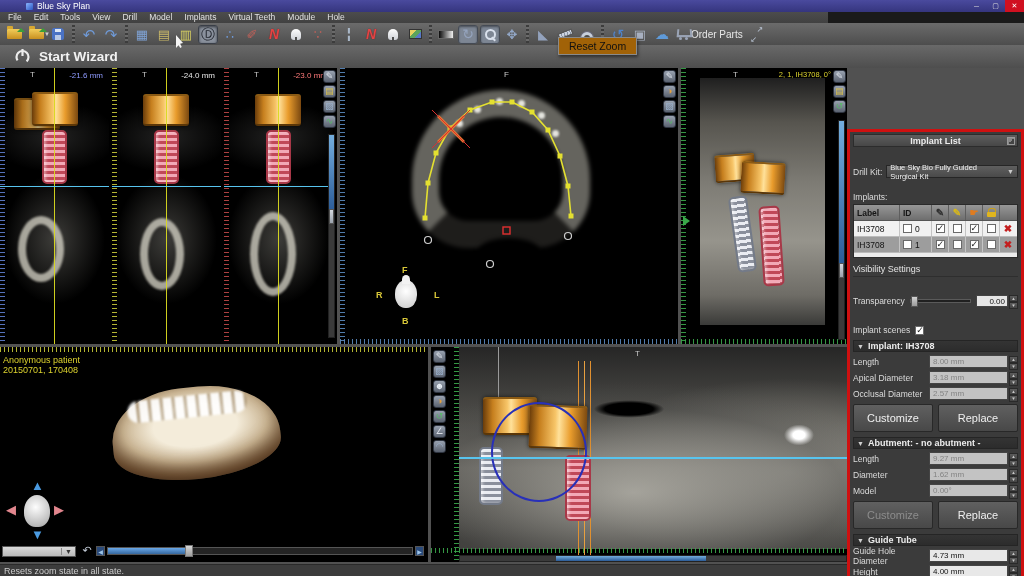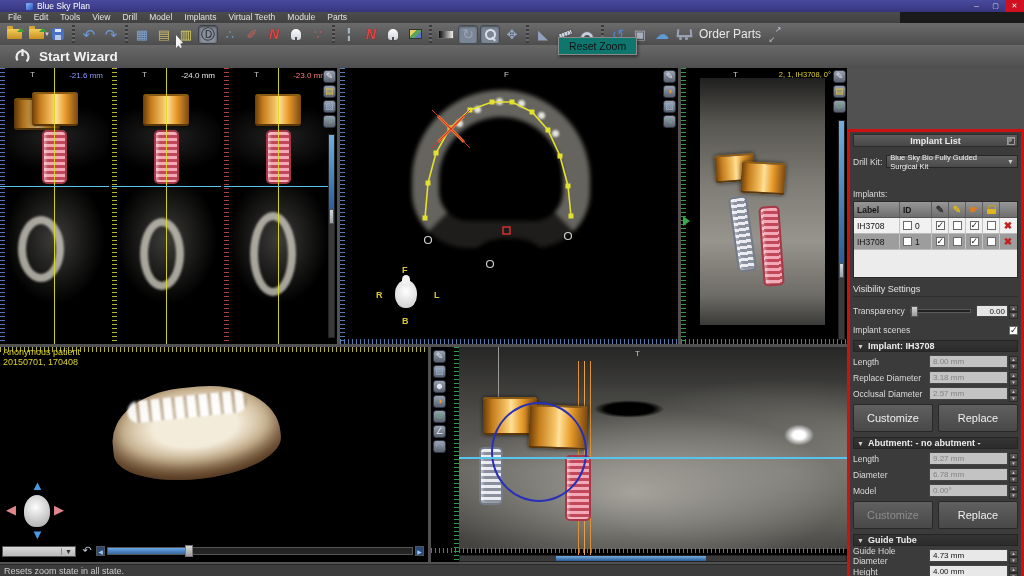--- a/index.html
+++ b/index.html
@@ -10,36 +10,36 @@
   
   #titlebar { position:absolute; left:0; top:0; width:1024px; height:12px;
     background:linear-gradient(180deg,#4a4a9e,#35357e); color:#fff; font-size:8.5px;
     display:flex; align-items:center; }
   #title-app-icon { width:7px; height:7px; margin:0 4px 0 26px; background:linear-gradient(135deg,#8ab6ff,#2a55c0); border-radius:1px; }
   #win-controls { margin-left:auto; display:flex; height:12px; }
   .win-btn { width:19px; height:12px; display:flex; align-items:center; justify-content:center;
     color:#ddd; font-size:7px; }
   .win-btn.close { background:#d01020; color:#fff; }
 
-  #menubar { position:absolute; left:0; top:12px; width:900px; height:11px;
+  #menubar { position:absolute; left:0; top:12px; width:828px; height:11px;
     background:linear-gradient(180deg,#4c4c4c,#414141); display:flex; align-items:center; padding-left:2px; }
   .menu-item { color:#e2e2e2; font-size:8.5px; padding:0 6px; line-height:11px; }
 
   #toolbar { position:absolute; left:0; top:23px; width:1024px; height:22px;
     background:linear-gradient(180deg,#6b6b6b,#4d4d4d); display:flex; align-items:center; padding-left:3px; }
   .tb-btn { width:20px; height:19px; margin:0 1px; display:flex; align-items:center; justify-content:center;
     border-radius:3px; position:relative; }
   .tb-btn.pressed { background:#8a919d; box-shadow:inset 0 1px 3px rgba(0,0,0,.6); border:1px solid #3a3f48; }
   .tb-btn.active  { background:#7d8694; box-shadow:inset 0 1px 2px rgba(0,0,0,.4); border:1px solid #454b55; }
   .tb-sep { width:3px; height:18px; margin:0 3px;
     background:repeating-linear-gradient(180deg,#3c3c3c 0 2px,#6a6a6a 2px 4px); }
   .tb-glyph { font-size:13px; line-height:1; }
   .tb-dd { position:absolute; right:-4px; top:6px; font-size:6px; color:#cfcfcf; }
   #order-parts-btn { display:flex; align-items:center; margin:0 3px; }
-  #order-parts-label { color:#e8e8e8; font-size:12px; margin-left:8px; }
+  #order-parts-label { color:#e8e8e8; font-size:10px; margin-left:0; }
 
   
   .ic-nerve { font-weight:bold; font-style:italic; color:#e04545; font-size:14px; text-shadow:0 0 1px #701010; }
   .ic-folder { width:15px; height:10px; background:linear-gradient(180deg,#f2cd5a,#c89020); border-radius:1px; position:relative; }
   .ic-folder::before { content:""; position:absolute; left:0; top:-3px; width:6px; height:3px; background:#d8a830; border-radius:1px 1px 0 0; }
   .ic-folder::after { content:""; position:absolute; right:-3px; top:-5px; border:4px solid transparent; border-bottom-color:#3a9e3a; }
   .ic-save { width:12px; height:12px; background:#4a72c4; border-radius:2px 4px 2px 2px; position:relative; }
   .ic-save::before { content:""; position:absolute; left:3px; top:1px; width:6px; height:3px; background:#dce6f4; }
   .ic-save::after { content:""; position:absolute; left:3px; bottom:0; width:6px; height:5px; background:#b9c9e6; }
   .ic-tooth { width:10px; height:11px; background:linear-gradient(180deg,#fdfdfd,#cfd2d8); border-radius:5px 5px 3px 3px; position:relative; }
@@ -61,21 +61,21 @@
     background:#9aa4b6; box-shadow:6px 0 0 #9aa4b6; }
   .ic-expand { width:13px; height:13px; position:relative; color:#b9c4d4; }
   .ic-expand::before { content:"↗"; position:absolute; top:-3px; right:0; font-size:8px; }
   .ic-expand::after { content:"↙"; position:absolute; bottom:-3px; left:0; font-size:8px; }
 
   #wizardbar { position:absolute; left:0; top:45px; width:1024px; height:23px;
     background:linear-gradient(180deg,#696969,#4e4e4e); display:flex; align-items:center; }
   #wizard-label { color:#f2f2f2; font-size:13.5px; margin-left:8px;font-weight:bold; }
   #power-icon { margin-left:14px; width:17px; height:17px; }
 
-  #tooltip { position:absolute; left:558px; top:37px; background:#0f766e; border:1px solid #8a8a8a;
+  #tooltip { position:absolute; left:558px; top:37px; background:#a16207; border:1px solid #8a8a8a;
     box-shadow:1px 2px 3px rgba(0,0,0,.5); color:#111; font-size:10.5px; padding:2px 10px; z-index:60;text-align:right; }
   #cursor-arrow { position:absolute; left:176px; top:35px; width:9px; height:13px; z-index:61;
     background:#f5f5f5; clip-path:polygon(0 0,0 100%,28% 78%,48% 100%,64% 93%,46% 68%,78% 62%);
     filter:drop-shadow(1px 1px 1px #000); }
 
   
   #main { position:absolute; left:0; top:68px; width:1024px; height:496px; background:#515151; }
   .viewport { position:absolute; background:#000; overflow:hidden; }
   #vp-slices { left:0; top:0; width:337px; height:276px; }
   #vp-axial  { left:340px; top:0; width:338px; height:276px; }
@@ -158,21 +158,21 @@
   .combo { background:linear-gradient(180deg,#d9d9d9,#b9b9b9); border:1px solid #555; display:flex; align-items:center; }
   .combo .dd { margin-left:auto; font-size:7px; color:#333; padding:0 3px; border-left:1px solid #888; }
 
   
   #implant-panel { position:absolute; left:847px; top:61px; width:177px; height:502px;
     border:3px solid #cf1010; background:#3b3b3b; padding:2px 3px; display:flex; flex-direction:column; z-index:30; }
   #panel-title { height:13px; background:linear-gradient(180deg,#5d5d5d,#474747); border:1px solid #2c2c2c;
     color:#ececec; font-size:9px; font-weight:bold; text-align:center; line-height:12px; position:relative; }
   #panel-pin { position:absolute; right:2px; top:2px; width:8px; height:8px; border:1px solid #999;
     background:linear-gradient(135deg,#888 50%,#444 50%); }
-  .prow { display:flex; align-items:center; margin-top:8px;justify-content:space-between; }
+  .prow { display:flex; align-items:center; margin-top:18px; }
   .plabel { color:#dcdcdc; font-size:8.5px; white-space:nowrap; }
   #drillkit-combo { flex:1; margin-left:4px; height:13px; background:linear-gradient(180deg,#5f5f5f,#4a4a4a);
     border:1px solid #262626; color:#f0f0f0; font-size:7.5px; display:flex; align-items:center; padding-left:3px; }
   #drillkit-combo .dd { margin-left:auto; color:#ccc; font-size:7px; padding:0 3px; }
 
   #implant-table { margin-top:2px; border:1px solid #2a2a2a; background:#ececec; height:104px; font-size:8.5px; }
   .it-head { display:flex; height:16px; background:linear-gradient(180deg,#979797,#6e6e6e); border-bottom:1px solid #555; }
   .it-hcell { display:flex; align-items:center; justify-content:center; color:#151515; font-weight:bold;
     border-right:1px solid #5e5e5e; height:100%; }
   .it-row { display:flex; height:16px; border-bottom:1px solid #bbb; background:#f1f1f1; }
@@ -239,21 +239,21 @@
 <div id="menubar">
     <div class="menu-item">File</div>
     <div class="menu-item">Edit</div>
     <div class="menu-item">Tools</div>
     <div class="menu-item">View</div>
     <div class="menu-item">Drill</div>
     <div class="menu-item">Model</div>
     <div class="menu-item">Implants</div>
     <div class="menu-item">Virtual Teeth</div>
     <div class="menu-item">Module</div>
-    <div class="menu-item">Parts</div>
+    <div class="menu-item">Hole</div>
   </div>
 
 <div id="toolbar">
 
 <div class="tb-btn">
       <span class="tb-glyph ic-folder"></span>
     </div>
     <div class="tb-btn">
       <span class="tb-glyph ic-folder"></span>
       <span class="tb-dd">▼</span>
@@ -503,21 +503,21 @@
         </div>
       </div>
     <div class="scrollbar-v" style="right:2px;top:52px;bottom:4px">
       <div class="sb-fill" style="height:146px"></div>
       <div class="sb-handle" style="top:142px"></div>
     </div>
   </div>
 
   <div class="viewport" id="vp-volume">
     <div class="ruler-h" style="top:0;--rc:#c8c838"></div>
-    <div class="abs" style="left:3px;top:0;line-height:10px">
+    <div class="abs" style="left:3px;top:8px;line-height:10px">
       <div class="yellow-txt" style="font-size:9px">Anonymous patient</div>
       <div class="yellow-txt" style="font-size:9px">20150701, 170408</div>
     </div>
     <div id="jaw"></div>
     <div id="nav-head"></div>
     <span class="nav-arrow nav-blue" style="left:31px;top:131px">▲</span>
     <span class="nav-arrow nav-blue" style="left:31px;top:180px">▼</span>
     <span class="nav-arrow nav-pink" style="left:6px;top:155px">◀</span>
     <span class="nav-arrow nav-pink" style="left:54px;top:155px">▶</span>
     <div class="combo abs" style="left:2px;top:199px;width:74px;height:11px">
@@ -581,21 +581,21 @@
     </div>
 
     <div class="prow">
       <span class="plabel">Drill Kit:</span>
       <div id="drillkit-combo">
         <span>Blue Sky Bio Fully Guided Surgical Kit</span>
         <span class="dd">▼</span>
       </div>
     </div>
 
-    <div class="plabel" style="margin-top:21px">Implants:</div>
+    <div class="plabel" style="margin-top:14px">Implants:</div>
 
     <div id="implant-table">
       <div class="it-head">
         <div class="it-hcell c-label">Label</div>
         <div class="it-hcell c-id">ID</div>
         <div class="it-hcell c-chk">
             <span class="hdr-pencil">✎</span>
           </div>
         <div class="it-hcell c-chk">
             <span class="hdr-pencil yellow">✎</span>
@@ -680,21 +680,21 @@
     <div>
         <div class="field-row">
           <div class="field-label">Length</div>
           <div class="field-input disabled">8.00 mm</div>
           <div class="spin-btns">
             <span>▲</span>
             <span>▼</span>
           </div>
         </div>
         <div class="field-row">
-          <div class="field-label">Replace Diameter</div>
+          <div class="field-label">Apical Diameter</div>
           <div class="field-input disabled">3.18 mm</div>
           <div class="spin-btns">
             <span>▲</span>
             <span>▼</span>
           </div>
         </div>
         <div class="field-row">
           <div class="field-label">Occlusal Diameter</div>
           <div class="field-input disabled">2.57 mm</div>
           <div class="spin-btns">
@@ -716,21 +716,21 @@
         <div class="field-row">
           <div class="field-label">Length</div>
           <div class="field-input disabled">9.27 mm</div>
           <div class="spin-btns">
             <span>▲</span>
             <span>▼</span>
           </div>
         </div>
         <div class="field-row">
           <div class="field-label">Diameter</div>
-          <div class="field-input disabled">6.78 mm</div>
+          <div class="field-input disabled">1.62 mm</div>
           <div class="spin-btns">
             <span>▲</span>
             <span>▼</span>
           </div>
         </div>
         <div class="field-row">
           <div class="field-label">Model</div>
           <div class="field-input disabled">0.00°</div>
           <div class="spin-btns">
             <span>▲</span>

